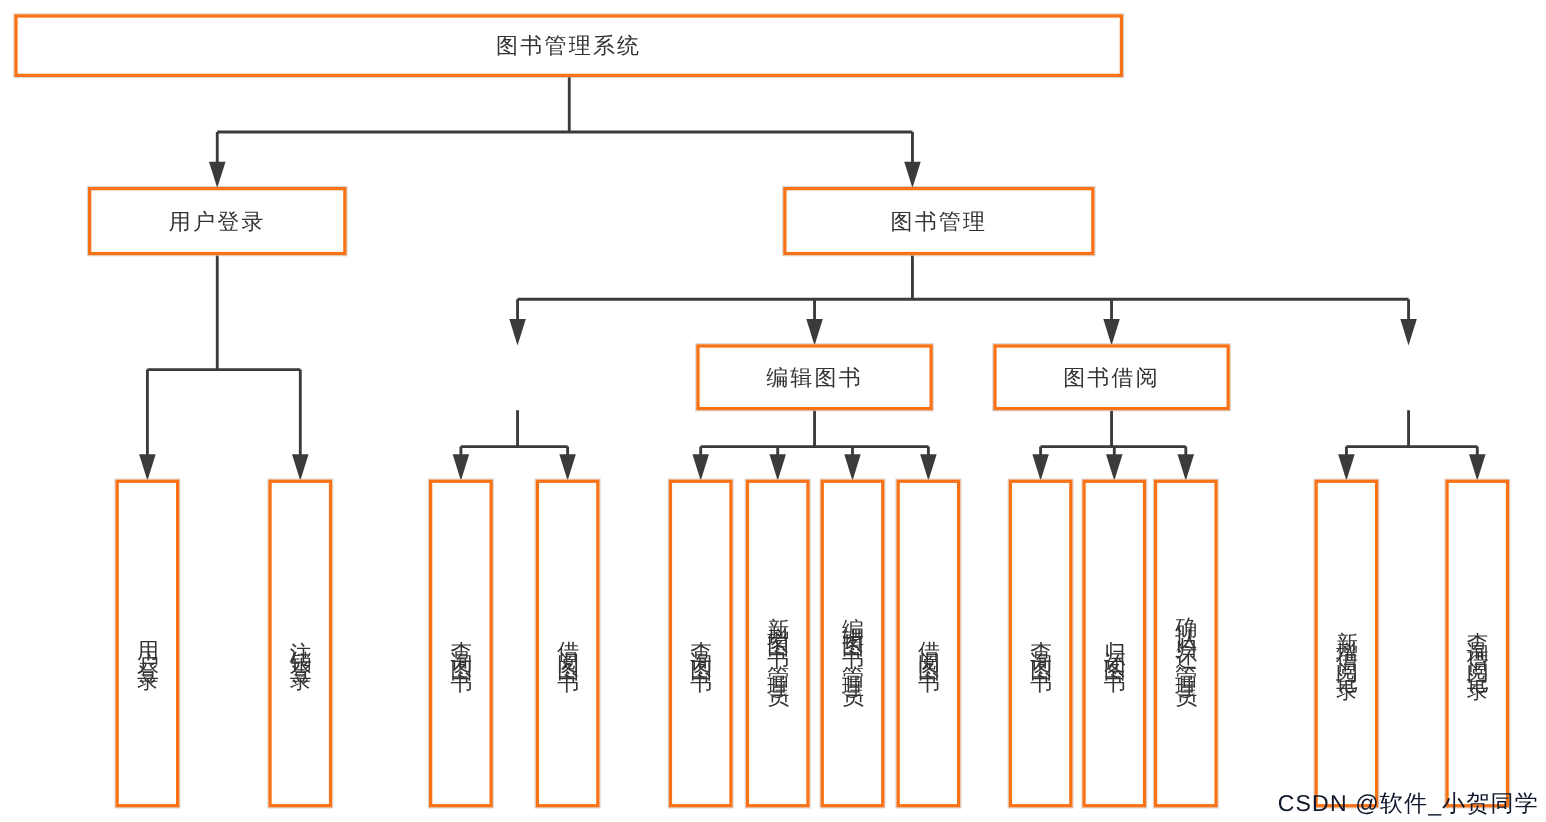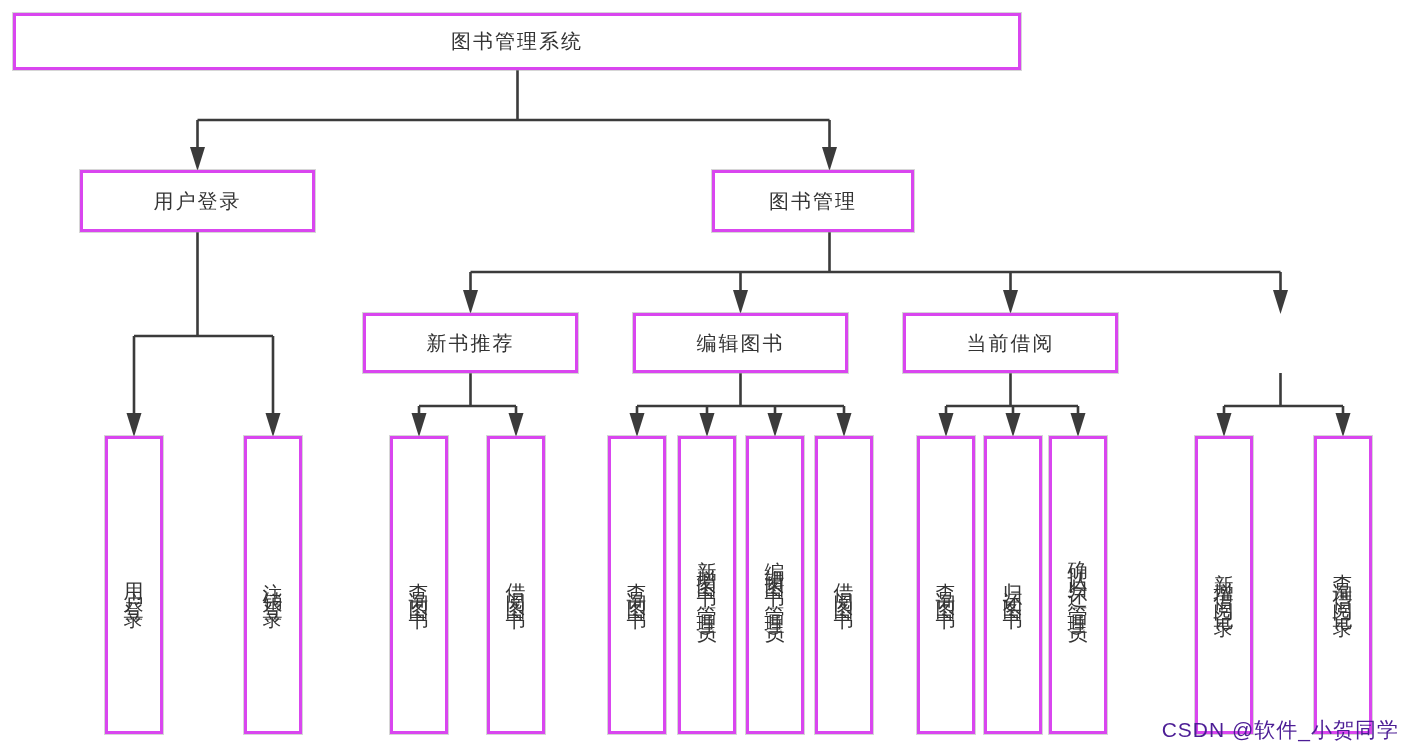--- a/index.html
+++ b/index.html
@@ -5,35 +5,35 @@
   * { margin:0; padding:0; box-sizing:border-box; }
   html,body { background:#ffffff; }
   body { font-family:"Liberation Sans","DejaVu Sans",sans-serif; color:#2f2f2f; }
   .canvas {
     position:relative; width:1405px; height:747px;
     background:#ffffff; overflow:hidden;
   }
   svg.connectors { position:absolute; left:0; top:0; z-index:1; }
   .box {
     position:absolute; background:#ffffff;
-    border:3px solid #d946ef;
+    border:3px solid #f97316;
     box-shadow:0 0 0 1px rgba(165,165,165,.45);
     display:flex; align-items:center; justify-content:center;
     z-index:2;
   }
   .box.h span {
     font-size:20px; letter-spacing:2px; color:#333333; white-space:nowrap;
   }
   .box.v span {
     writing-mode:vertical-rl; text-orientation:mixed;
     font-size:20px; letter-spacing:9px; line-height:1; color:#333333;
   }
   .watermark {
     position:absolute; top:716px; right:6px; z-index:3;
-    font-size:21px; letter-spacing:1px; color:#4c1d95; white-space:nowrap;
+    font-size:21px; letter-spacing:1px; color:#0f172a; white-space:nowrap;
   }
 </style>
 </head>
 <body>
 
 <div class="canvas">
 
   <svg class="connectors" width="1405" height="747" viewBox="0 0 1405 747" fill="none" stroke="#3b3b3b" stroke-width="2.6">
 
     <g>
@@ -87,32 +87,29 @@
     </g>
   </svg>
 
   <div class="box h" style="left:13px;top:13px;width:1008px;height:57px">
     <span>图书管理系统</span>
   </div>
 
   <div class="box h" style="left:80px;top:170px;width:235px;height:62px">
     <span>用户登录</span>
   </div>
-  <div class="box h" style="left:712px;top:170px;width:202px;height:62px">
+  <div class="box h" style="left:712px;top:170px;width:283px;height:62px">
     <span>图书管理</span>
   </div>
 
-  <div class="box h" style="left:363px;top:313px;width:215px;height:60px">
-    <span>新书推荐</span>
-  </div>
   <div class="box h" style="left:633px;top:313px;width:215px;height:60px">
     <span>编辑图书</span>
   </div>
   <div class="box h" style="left:903px;top:313px;width:215px;height:60px">
-    <span>当前借阅</span>
+    <span>图书借阅</span>
   </div>
 
   <div class="box v" style="left:105px;top:436px;width:58px;height:298px">
     <span>用户登录</span>
   </div>
   <div class="box v" style="left:244px;top:436px;width:58px;height:298px">
     <span>注销登录</span>
   </div>
 
   <div class="box v" style="left:390px;top:436px;width:58px;height:298px">

